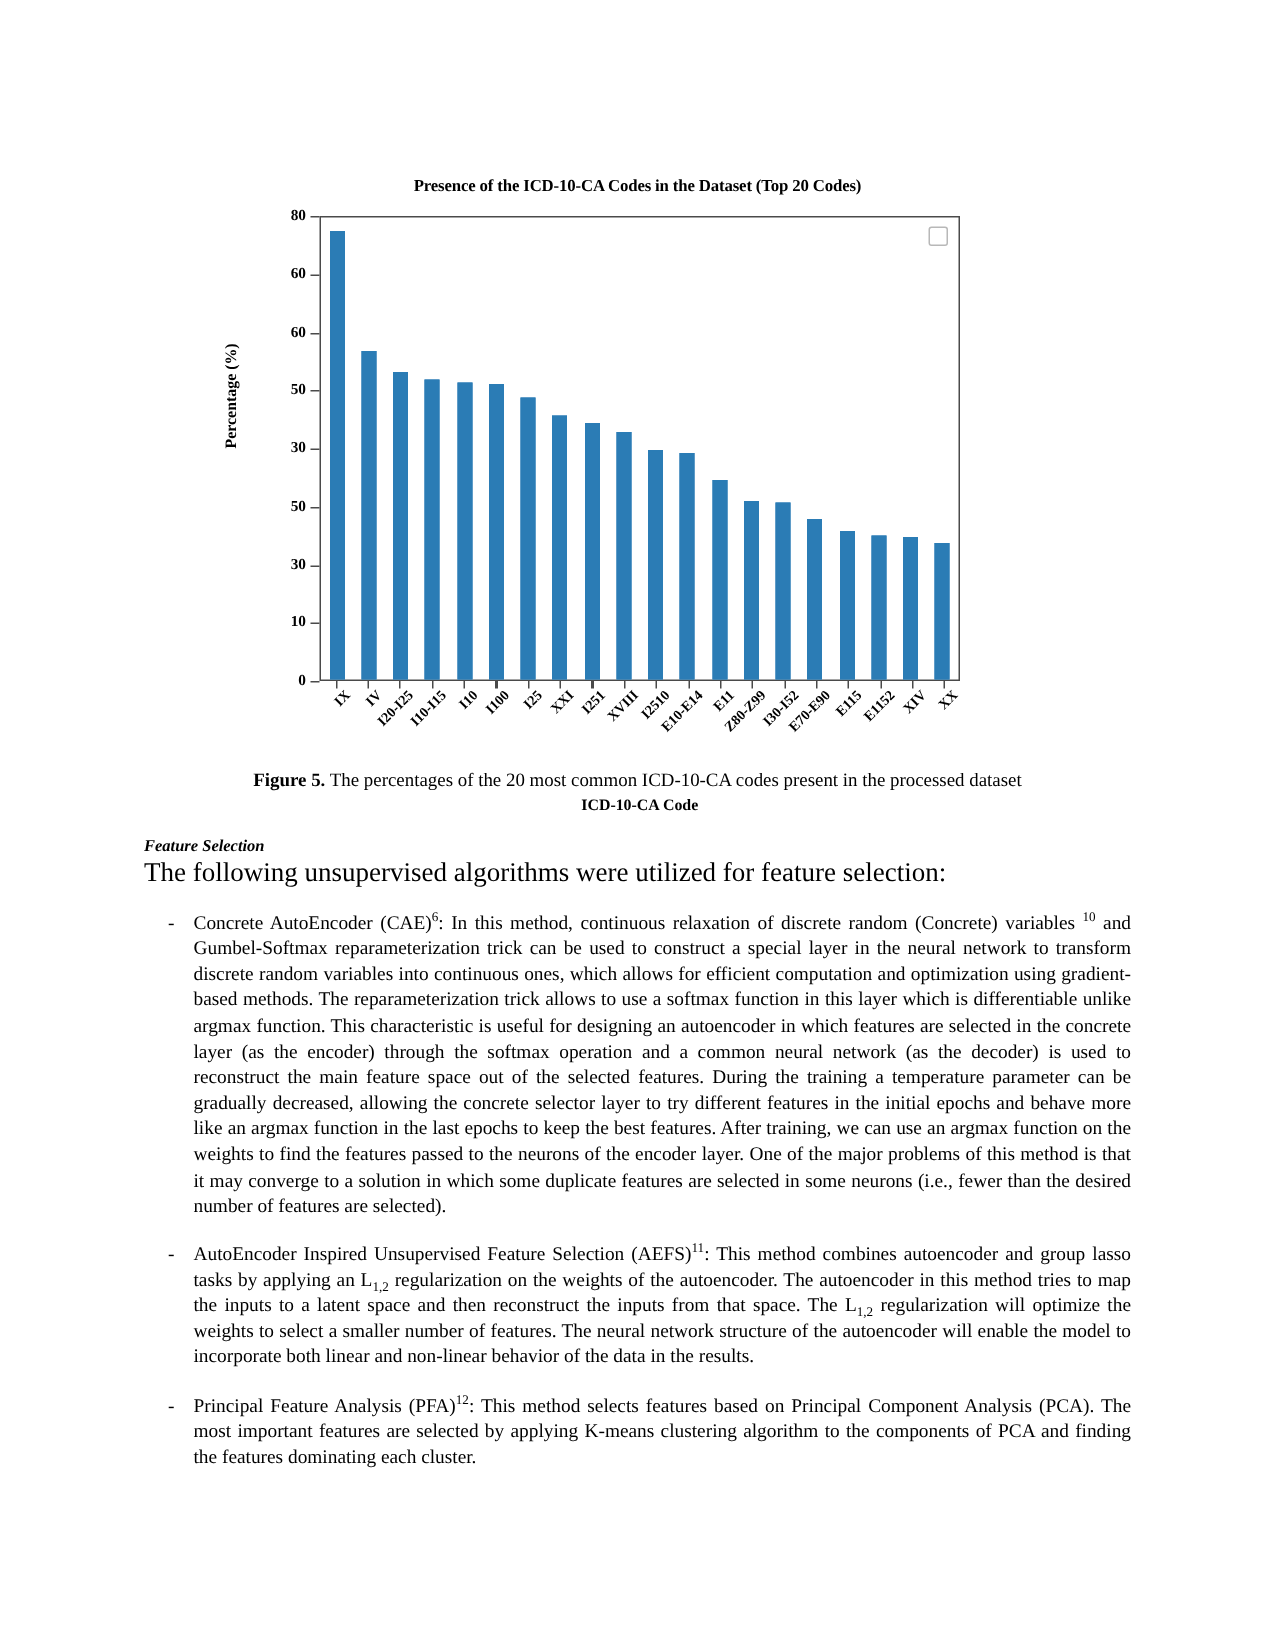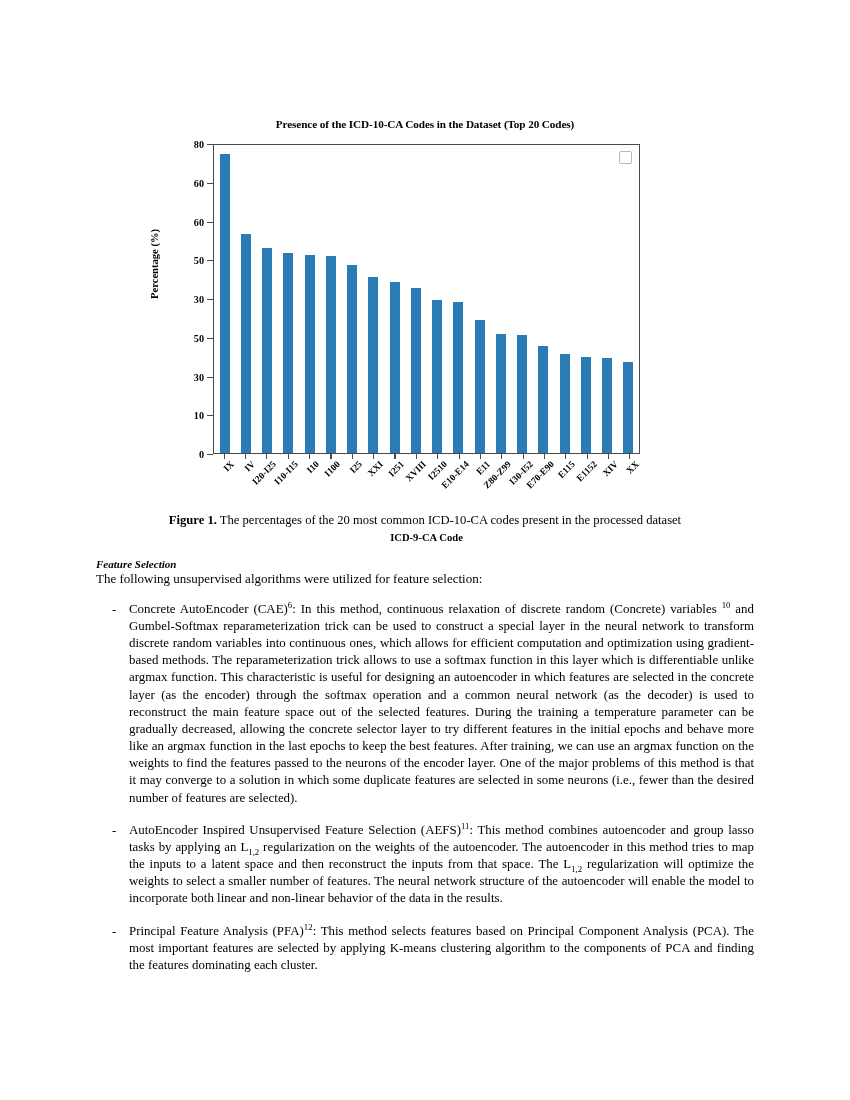--- a/index.html
+++ b/index.html
@@ -192,21 +192,21 @@
     width: 658px;
   }
 
   .sec-heading {
     font-weight: bold;
     font-style: italic;
     font-size: 11px;
     margin: 0 0 1px 0;
   }
   .lead-line {
-    font-size: 13px;
+    font-size: 18px;
     margin: 0 0 14px 0;
     line-height: 1.22;
   }
 
   .bullet {
     display: flex;
     margin: 0 0 15px 0;
   }
   .bullet-mark {
     width: 33px;
@@ -361,26 +361,26 @@
           <div class="x-label" style="left: 250.525px; transform: translateX(-100%) rotate(-45deg); transform-origin: right top;">E10-E14</div>
           <div class="x-label" style="left: 271.875px; transform: translateX(-100%) rotate(-45deg); transform-origin: right top;">E11</div>
           <div class="x-label" style="left: 293.225px; transform: translateX(-100%) rotate(-45deg); transform-origin: right top;">Z80-Z99</div>
           <div class="x-label" style="left: 314.575px; transform: translateX(-100%) rotate(-45deg); transform-origin: right top;">I30-I52</div>
           <div class="x-label" style="left: 335.925px; transform: translateX(-100%) rotate(-45deg); transform-origin: right top;">E70-E90</div>
           <div class="x-label" style="left: 357.275px; transform: translateX(-100%) rotate(-45deg); transform-origin: right top;">E115</div>
           <div class="x-label" style="left: 378.625px; transform: translateX(-100%) rotate(-45deg); transform-origin: right top;">E1152</div>
           <div class="x-label" style="left: 399.975px; transform: translateX(-100%) rotate(-45deg); transform-origin: right top;">XIV</div>
           <div class="x-label" style="left: 421.325px; transform: translateX(-100%) rotate(-45deg); transform-origin: right top;">XX</div>
         </div>
-      <div class="x-title">ICD-9-CA Code</div>
+      <div class="x-title">ICD-10-CA Code</div>
     </div>
   </div>
 
   <div class="fig-caption">
-    <b>Figure 1.</b><span> The percentages of the 20 most common ICD-10-CA codes present in the processed dataset</span>
+    <b>Figure 5.</b><span> The percentages of the 20 most common ICD-10-CA codes present in the processed dataset</span>
   </div>
 
   <div class="body-col">
     <div class="sec-heading">Feature Selection</div>
     <div class="lead-line">The following unsupervised algorithms were utilized for feature selection:</div>
     <div id="bullets">
         <div class="bullet">
           <div class="bullet-mark">-</div>
           <div class="bullet-body"><span>Concrete AutoEncoder (CAE)</span><sup>6</sup><span>: In this method, continuous relaxation of discrete random (Concrete) variables </span><sup>10</sup><span> and Gumbel-Softmax reparameterization trick can be used to construct a special layer in the neural network to transform discrete random variables into continuous ones, which allows for efficient computation and optimization using gradient-based methods. The reparameterization trick allows to use a softmax function in this layer which is differentiable unlike argmax function. This characteristic is useful for designing an autoencoder in which features are selected in the concrete layer (as the encoder) through the softmax operation and a common neural network (as the decoder) is used to reconstruct the main feature space out of the selected features. During the training a temperature parameter can be gradually decreased, allowing the concrete selector layer to try different features in the initial epochs and behave more like an argmax function in the last epochs to keep the best features. After training, we can use an argmax function on the weights to find the features passed to the neurons of the encoder layer. One of the major problems of this method is that it may converge to a solution in which some duplicate features are selected in some neurons (i.e., fewer than the desired number of features are selected).</span></div>
         </div>

